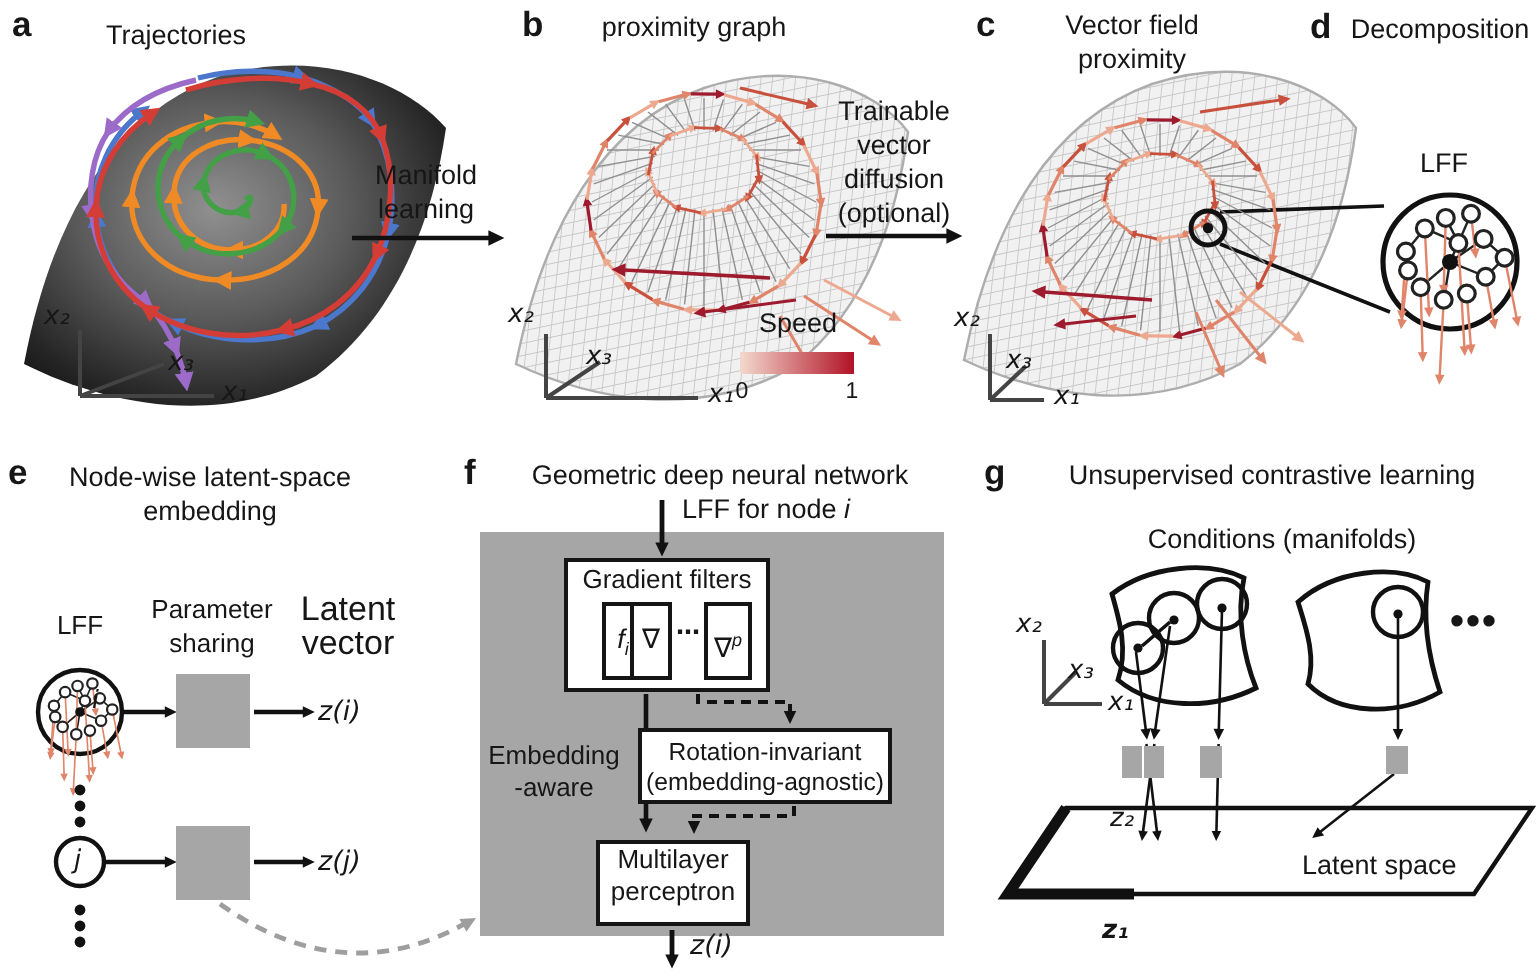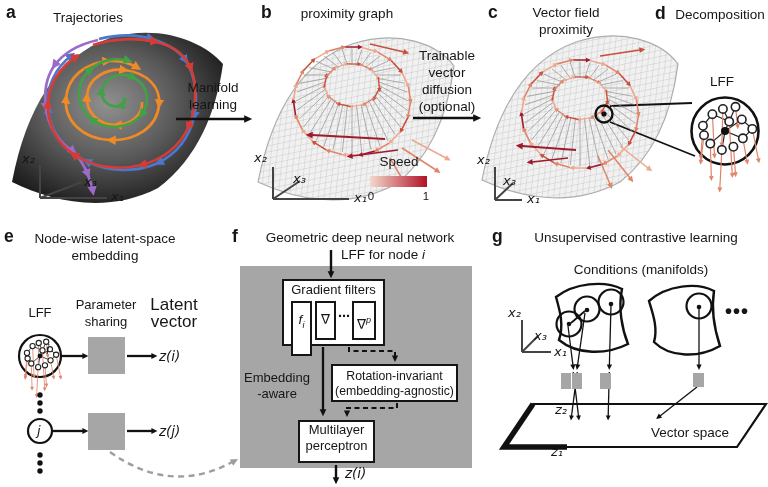--- a/index.html
+++ b/index.html
@@ -550,21 +550,21 @@
   <div class="ax" style="left:254px;top:150px;">x₂</div>
   <div class="ax" style="left:293px;top:171px;">x₃</div>
   <div class="ax" style="left:354px;top:190px;">x₁</div>
   <div class="ax" style="left:477px;top:152px;">x₂</div>
   <div class="ax" style="left:503px;top:173px;">x₃</div>
   <div class="ax" style="left:527px;top:191px;">x₁</div>
   <div class="ax" style="left:508px;top:305px;">x₂</div>
   <div class="ax" style="left:534px;top:328px;">x₃</div>
   <div class="ax" style="left:554px;top:344px;">x₁</div>
   <div class="ax" style="left:516px;top:402px;margin-left:39px;">z₂</div>
-  <div class="ax" style="left:551px;top:444px;">z₁</div>
+  <div class="ax" style="left:551px;top:458px;font-weight:bold;">z₁</div>
 
   <div class="tc" style="left:105px;top:230px;">
     <span style="display:block">Node-wise latent-space</span>
     <span style="display:block">embedding</span>
   </div>
   <div class="tc" style="left:40px;top:304px;font-size:13px;">LFF</div>
   <div class="tc" style="left:106px;top:297px;font-size:13px;line-height:16.5px;">
     <span style="display:block">Parameter</span>
     <span style="display:block">sharing</span>
   </div>
@@ -575,39 +575,39 @@
   <div class="ax" style="left:46px;top:342px;font-size:12.5px;">i</div>
   <div class="ax" style="left:37px;top:423px;">j</div>
   <div class="ax" style="left:159px;top:348px;font-size:13.5px;">z(i)</div>
   <div class="ax" style="left:159px;top:423px;font-size:13.5px;">z(j)</div>
 
   <div class="tc" style="left:360px;top:229px;">Geometric deep neural network</div>
   <div class="tl" style="left:341px;top:247px;"><span>LFF for node </span><span class="it">i</span></div>
 
   <div class="wbox" style="left:282px;top:279px;width:103px;height:67px;">
     <div style="font-size:13px;line-height:15px;margin-top:1px;">Gradient filters</div>
-    <div class="fsub" style="left:7px;top:20px;width:21px;height:55px;"><span class="it">f</span><sub class="it">i</sub></div>
+    <div class="fsub" style="left:17px;top:20px;width:21px;height:39px;"><span class="it">f</span><sub class="it">i</sub></div>
     <div class="fsub" style="left:31px;top:20px;width:21px;height:39px;"><span>∇</span></div>
     <div style="position:absolute;left:52px;top:28px;width:16px;font-weight:700;font-size:12px;">⋯</div>
     <div class="fsub" style="left:68px;top:20px;width:24px;height:39px;"><span>∇</span><sup class="it">p</sup></div>
   </div>
 
   <div class="tc" style="left:277px;top:370px;font-size:13px;line-height:16px;">
     <span style="display:block">Embedding</span>
     <span style="display:block">-aware</span>
   </div>
 
-  <div class="wbox" style="left:331px;top:364px;width:127px;height:38px;font-size:12.3px;line-height:15px;padding-top:2.5px;">
+  <div class="wbox" style="left:319px;top:364px;width:127px;height:38px;font-size:12.3px;line-height:15px;padding-top:2.5px;">
     <span style="display:block">Rotation-invariant</span>
     <span style="display:block">(embedding-agnostic)</span>
   </div>
   <div class="wbox" style="left:298px;top:420px;width:77px;height:43px;font-size:13px;line-height:16px;padding-top:0;">
     <span style="display:block">Multilayer</span>
     <span style="display:block">perceptron</span>
   </div>
   <div class="ax" style="left:345px;top:465px;font-size:13.5px;">z(i)</div>
 
   <div class="tc" style="left:636px;top:229px;">Unsupervised contrastive learning</div>
   <div class="tc" style="left:641px;top:261px;">Conditions (manifolds)</div>
-  <div class="tl" style="left:651px;top:425px;">Vector space</div>
+  <div class="tl" style="left:651px;top:425px;">Latent space</div>
   <div class="dots3" style="left:725px;top:300px;">•••</div>
 
 </div>
 
 </body></html>

